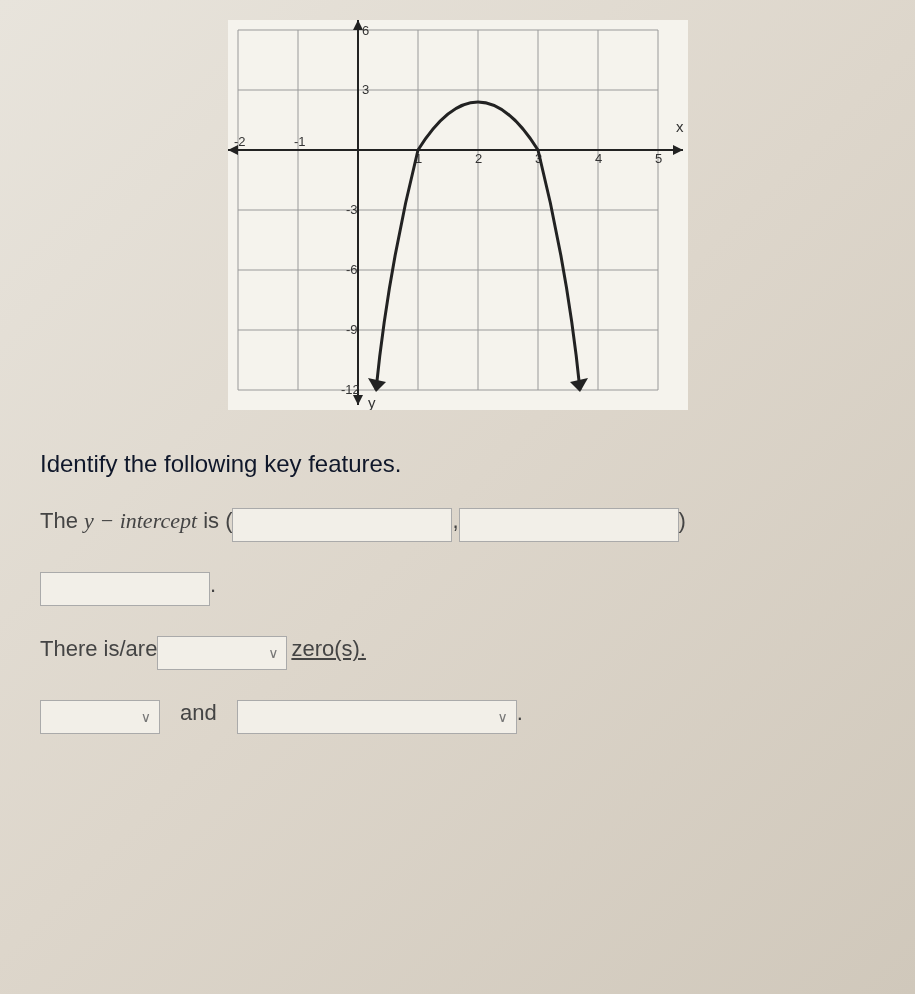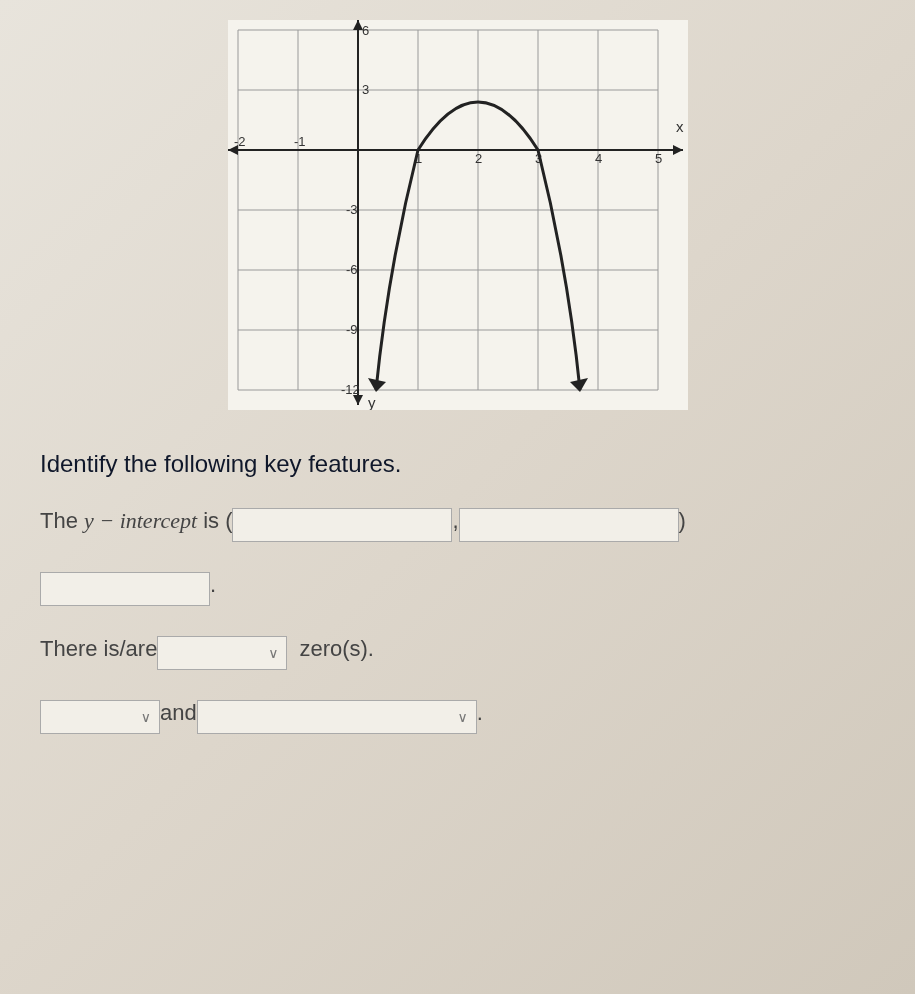--- a/index.html
+++ b/index.html
@@ -146,27 +146,27 @@
   <div class="line">
     <input class="text-field w-med" style="">
     <span>.</span>
   </div>
 
   <div class="line">
     <span>There is/are</span>
     <span class="dropdown w-small">
       <span class="chevron">∨</span>
     </span>
-    <span style="margin-left:12px;">zero(s).</span>
+    <span style="margin-left:4px;text-decoration:underline;">zero(s).</span>
   </div>
 
   <div class="line">
     <span class="dropdown w-tiny">
       <span class="chevron">∨</span>
     </span>
-    <span style="margin:0 0;">and</span>
+    <span style="margin:0 20px;">and</span>
     <span class="dropdown w-long">
       <span class="chevron">∨</span>
     </span>
     <span>.</span>
   </div>
 
 </div>
 
 </body></html>

